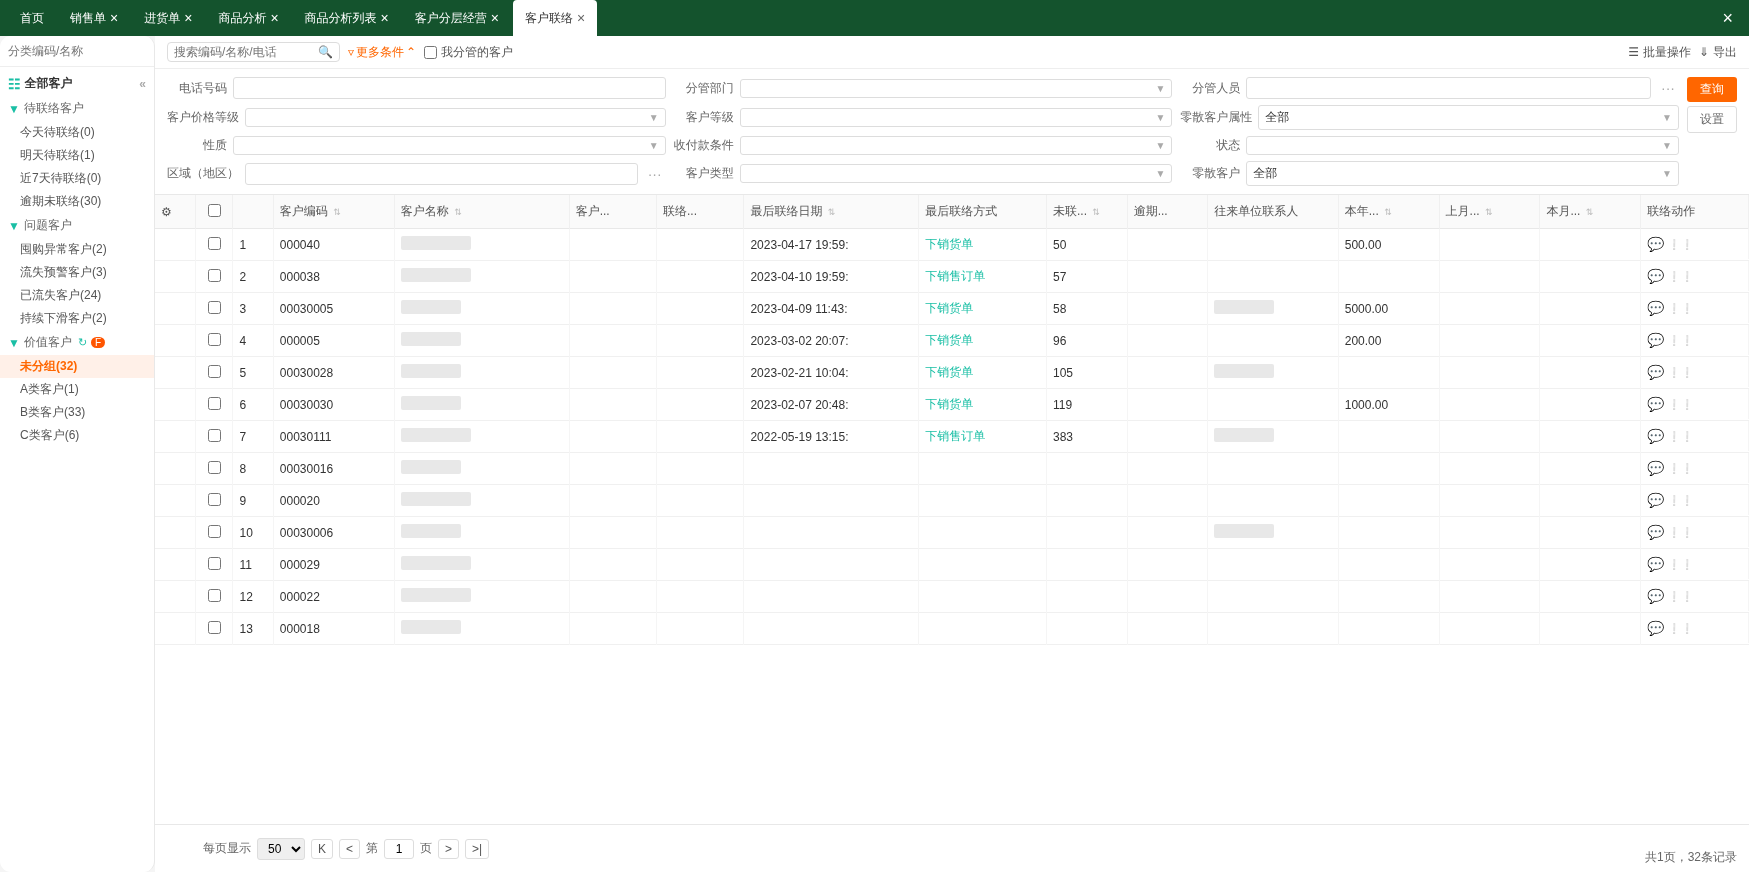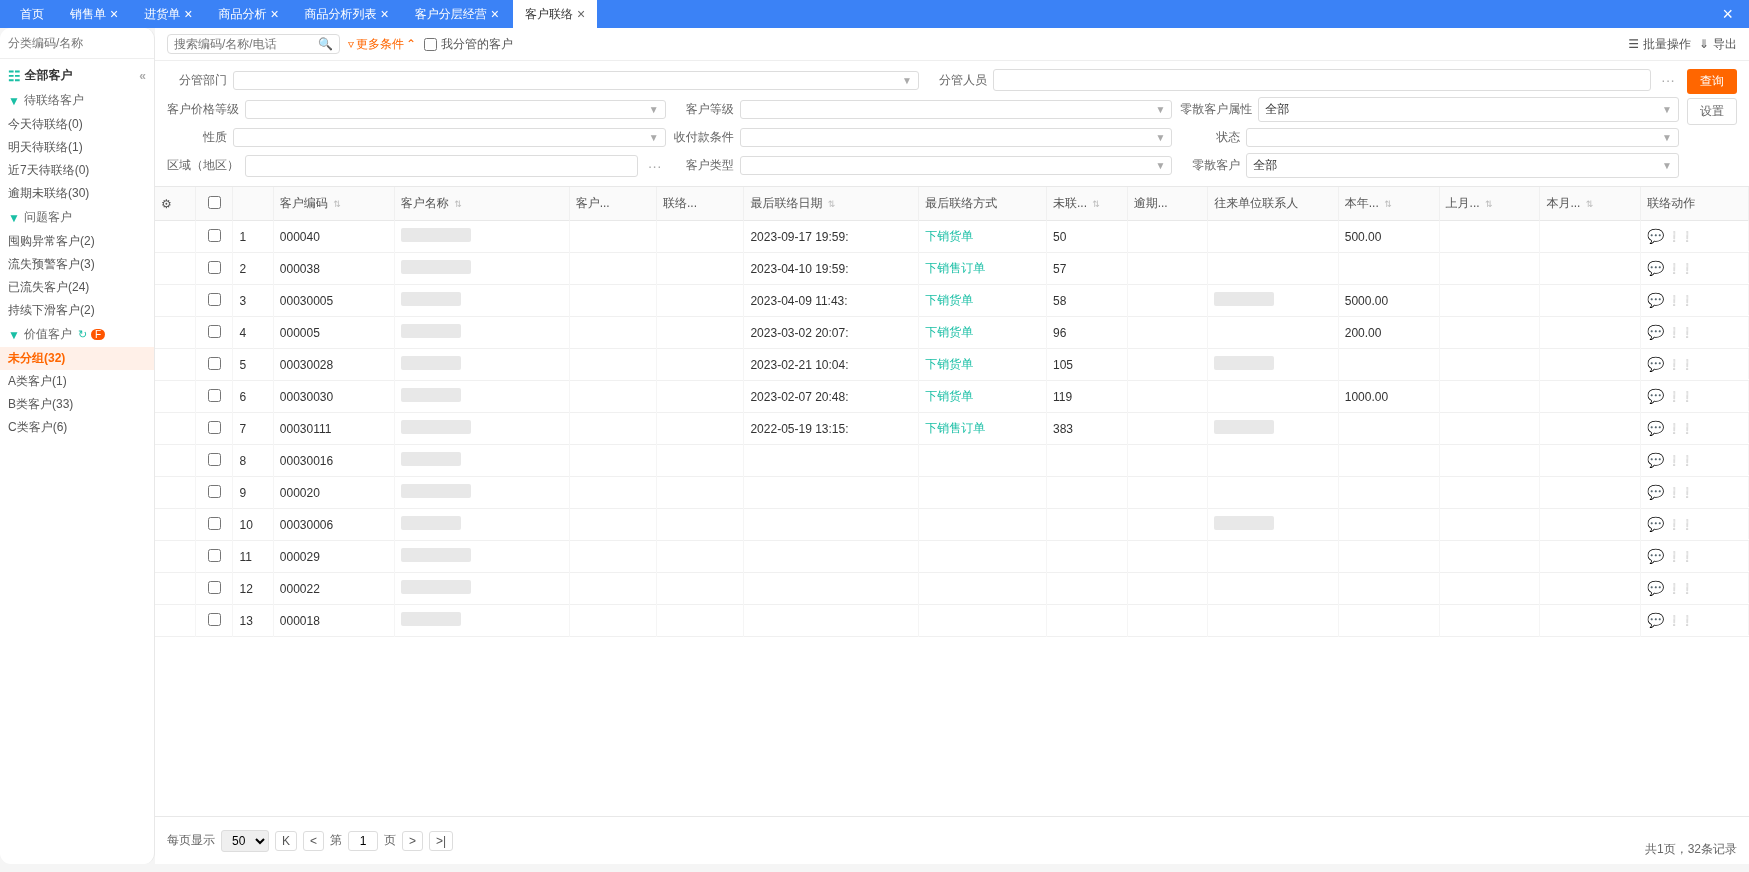--- a/index.html
+++ b/index.html
@@ -1,21 +1,21 @@
 <!DOCTYPE html>
 <html><head>
   <meta charset="utf-8">
   <style>
     * { box-sizing: border-box; margin: 0; padding: 0; font-family: 'Microsoft YaHei', Arial, sans-serif; font-size: 12px; }
     body { background: #f5f5f5; overflow: hidden; }
     
     
     .top-nav {
-      background: #3b82f6;
-      height: 28px;
+      background: #14532d;
+      height: 36px;
       display: flex;
       align-items: center;
       padding: 0 8px;
       gap: 2px;
     }
     .nav-tab {
       height: 36px;
       padding: 0 12px;
       display: flex;
       align-items: center;
@@ -92,21 +92,21 @@
       padding: 4px 8px;
       color: #666;
       cursor: pointer;
       display: flex;
       align-items: center;
       gap: 4px;
     }
     .sidebar-group-title .badge { background: #ff5a00; color: #fff; border-radius: 8px; padding: 0 4px; font-size: 10px; }
     
     .sidebar-item {
-      padding: 3px 8px 3px 8px;
+      padding: 3px 8px 3px 20px;
       color: #555;
       cursor: pointer;
     }
     .sidebar-item.active { background: #fff0e8; color: #ff6600; font-weight: bold; }
 
     
     .content-area {
       flex: 1;
       display: flex;
       flex-direction: column;
@@ -299,21 +299,21 @@
     .pagination {
       background: #fff;
       border-top: 1px solid #e8e8e8;
       padding: 6px 12px;
       display: flex;
       align-items: center;
       gap: 6px;
       font-size: 12px;
       color: #666;
     }
-    .pagination .per-page-label { white-space: nowrap; }
+    .pagination .per-page-label { white-space: nowrap; margin-left: 36px; }
     .per-page-select {
       border: 1px solid #ddd;
       border-radius: 3px;
       padding: 2px 6px;
       font-size: 12px;
       outline: none;
     }
     .page-nav-btn {
       border: 1px solid #ddd;
       background: #fff;
@@ -470,20 +470,24 @@
           </div>
         </div>
       </div>
 
       <div class="adv-filter">
         <div style="display:flex;gap:8px">
           <div style="flex:1">
 
             <div class="adv-filter-row">
               <div class="filter-field">
+                <span class="filter-label">电话号码</span>
+                <input class="filter-input" type="text" style="">
+              </div>
+              <div class="filter-field">
                 <span class="filter-label">分管部门</span>
                 <div class="filter-select">
                   <span></span>
                   <span class="down-arrow">▼</span>
                 </div>
               </div>
               <div class="filter-field">
                 <span class="filter-label">分管人员</span>
                 <input class="filter-input" type="text" style="flex: 1 1 0%;">
                 <span class="filter-dots">···</span>
@@ -628,21 +632,21 @@
           </thead>
           <tbody id="table-body">
           <tr>
                 <td></td>
                 <td class="checkbox-cell"><input type="checkbox" style=""></td>
                 <td>1</td>
                 <td>000040</td>
                 <td><span class="td-blurred" style="min-width: 70px;"></span></td>
                 <td></td>
                 <td></td>
-                <td>2023-09-17 19:59:</td>
+                <td>2023-04-17 19:59:</td>
                 <td><a href="#" class="td-link">下销货单</a></td>
                 <td>50</td>
                 <td></td>
                 <td></td>
                 <td>500.00</td>
                 <td></td>
                 <td></td>
                 <td class="td-actions">
                   <span class="action-icon">💬</span>
                   <span class="action-icon" style="font-size: 10px;">❕❕</span>

